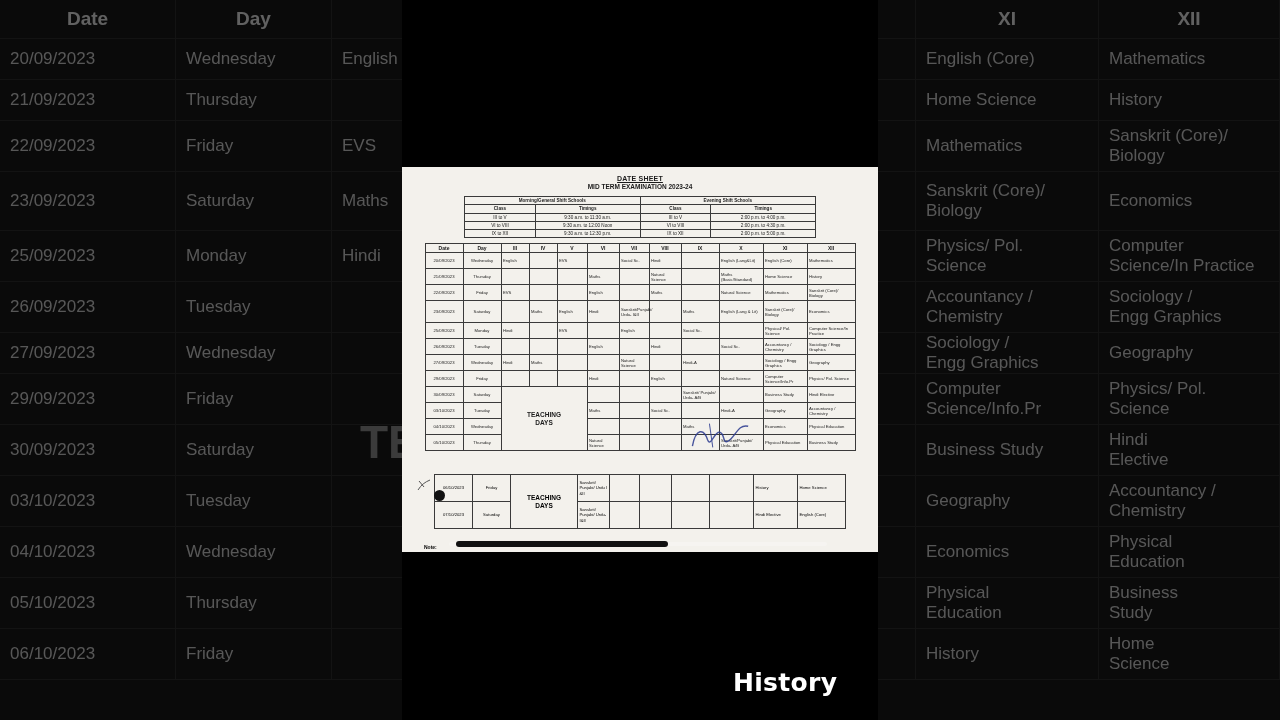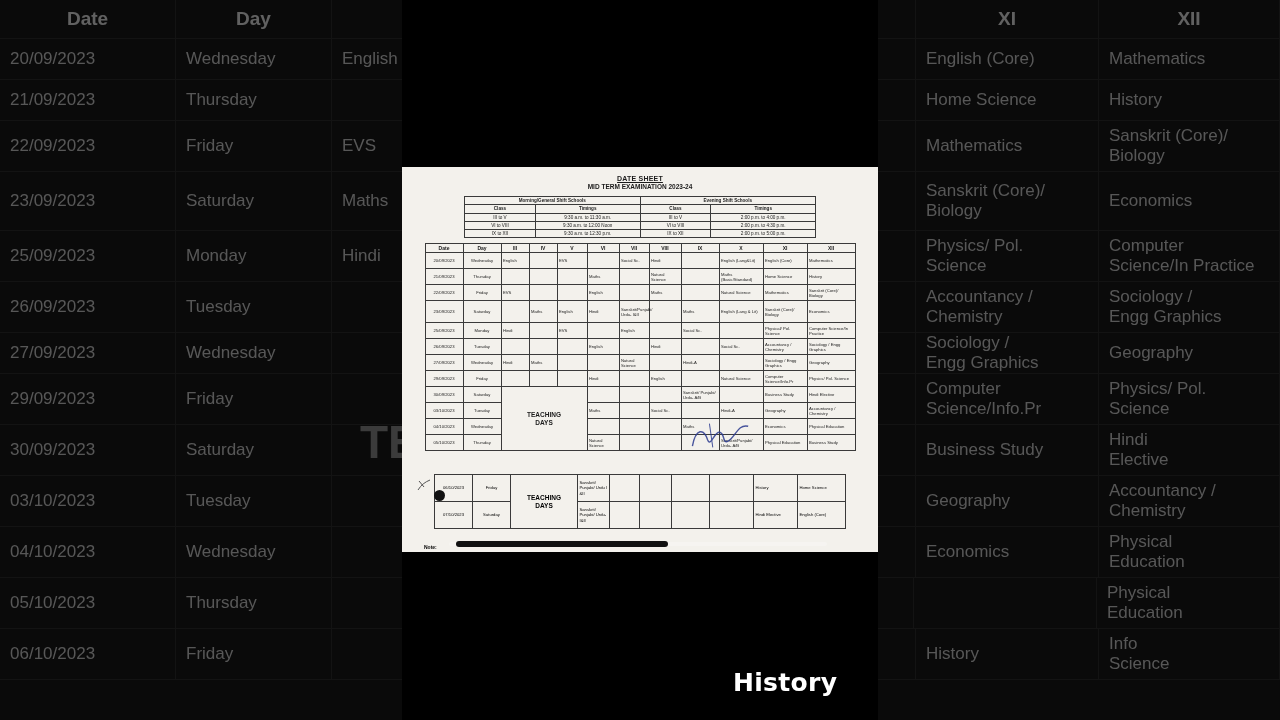--- a/index.html
+++ b/index.html
@@ -211,29 +211,31 @@
           </div>
           <div class="bgrow" style="height: 50px;">
             <div class="bgcell c0">05/10/2023</div>
             <div class="bgcell c1">Thursday</div>
             <div class="bgcell c2"></div>
             <div class="bgcell c3">Sanskrit/Punjabi/
 Urdu- A/B</div>
             <div class="bgcell c4"></div>
             <div class="bgcell c5">Physical
 Education</div>
+            <div class="bgcell c6">Business
+Study</div>
           </div>
           <div class="bgrow" style="height: 50px;">
             <div class="bgcell c0">06/10/2023</div>
             <div class="bgcell c1">Friday</div>
             <div class="bgcell c2"></div>
             <div class="bgcell c3"></div>
             <div class="bgcell c4"></div>
             <div class="bgcell c5">History</div>
-            <div class="bgcell c6">Info
+            <div class="bgcell c6">Home
 Science</div>
           </div>
         </div>
     </div>
     <div class="te-frag">TE</div>
   </div>
 
   <div class="video-frame">
 
     <div class="paper">

